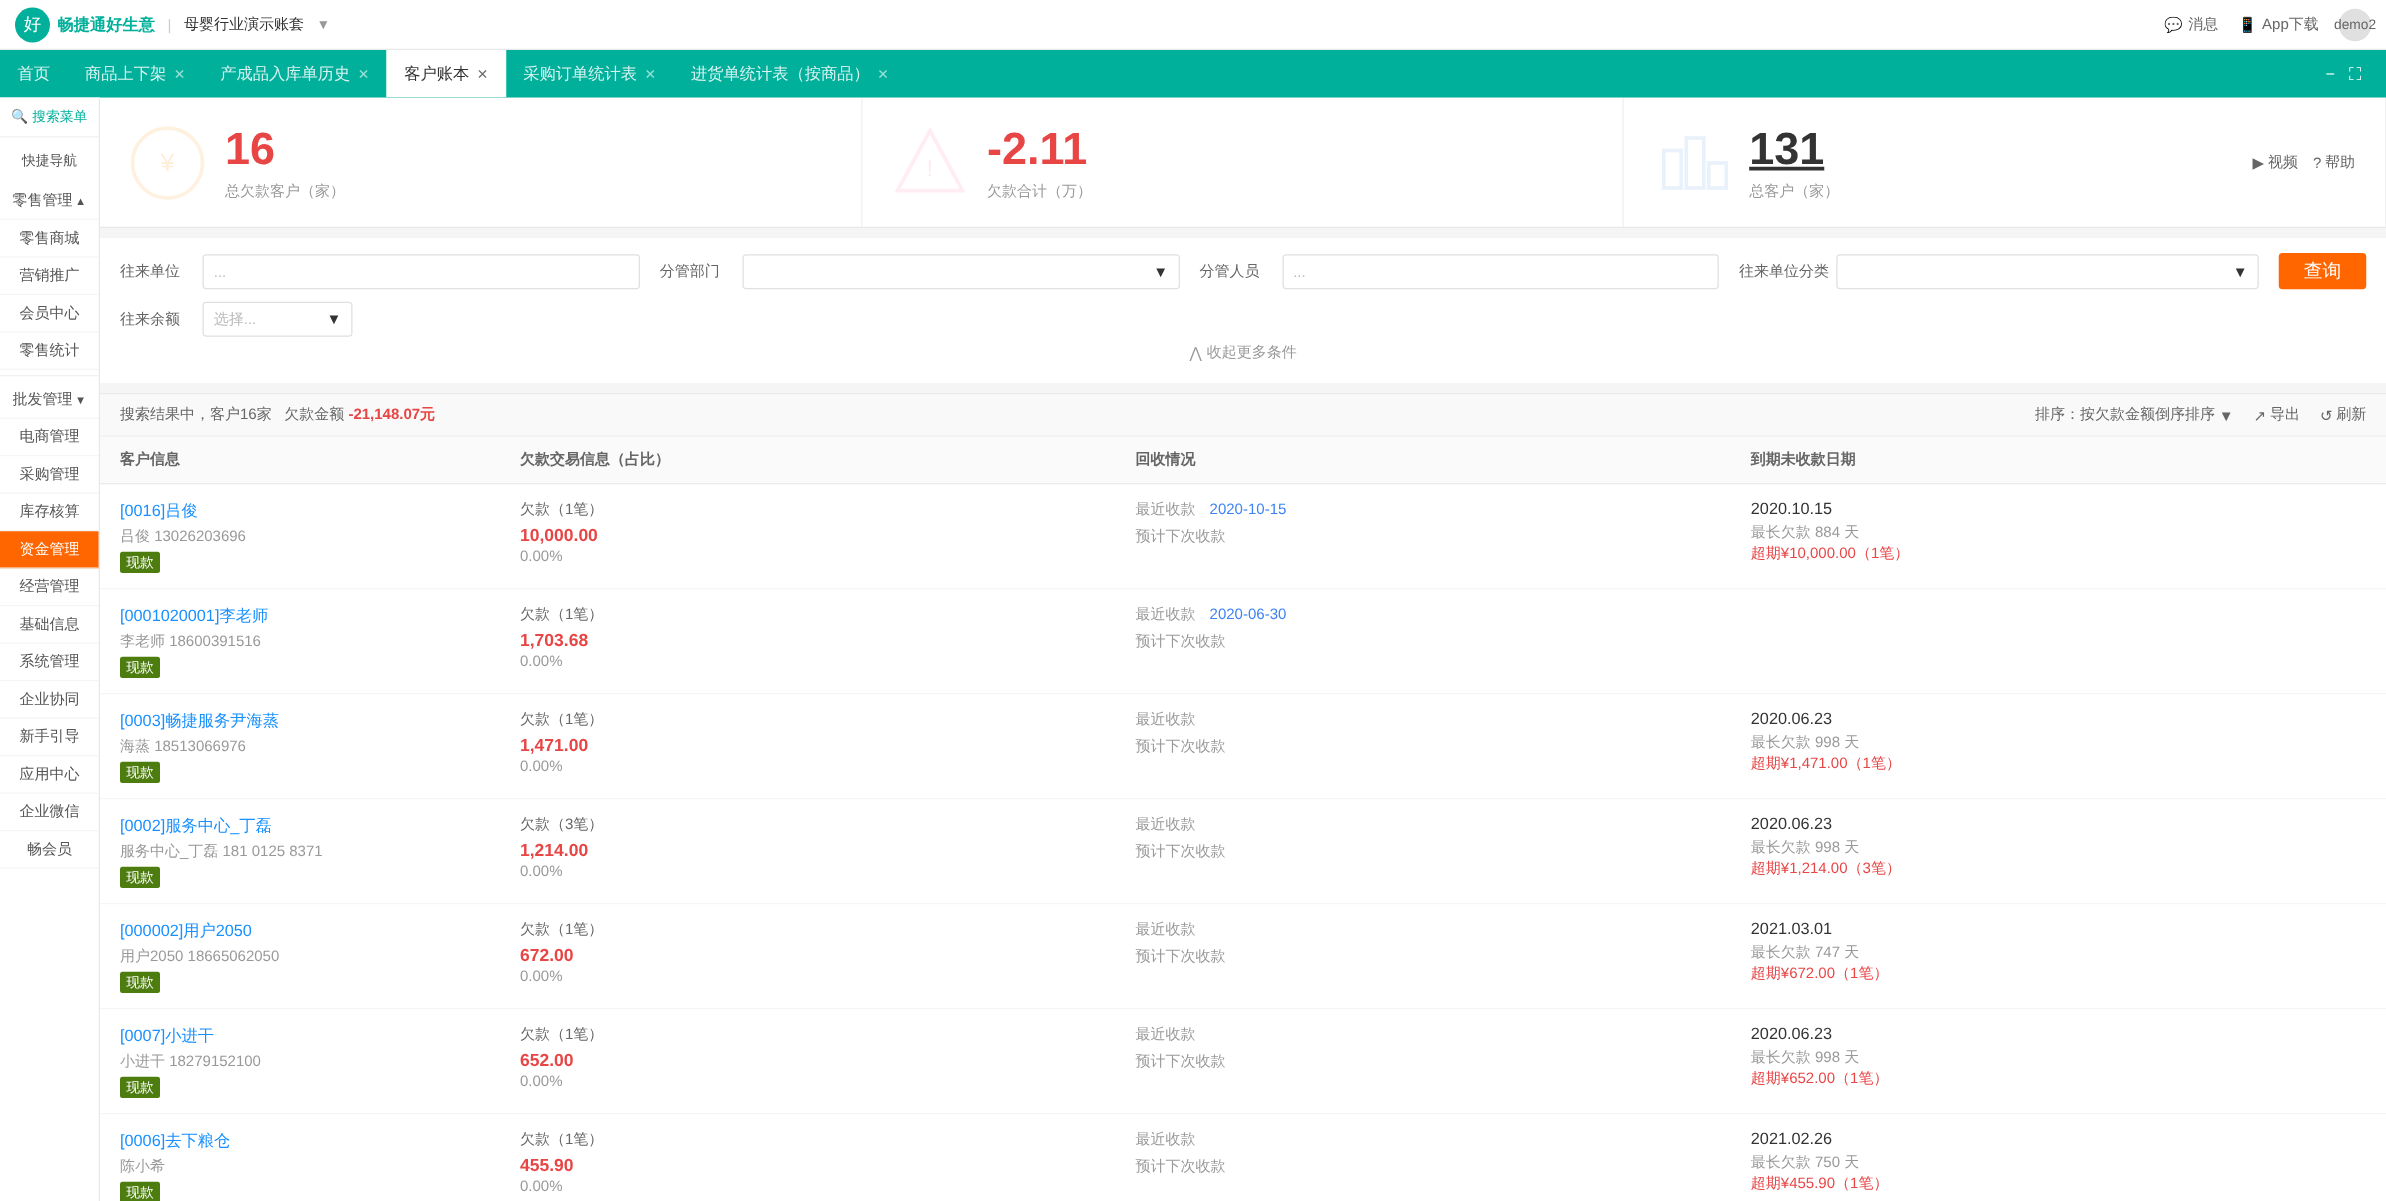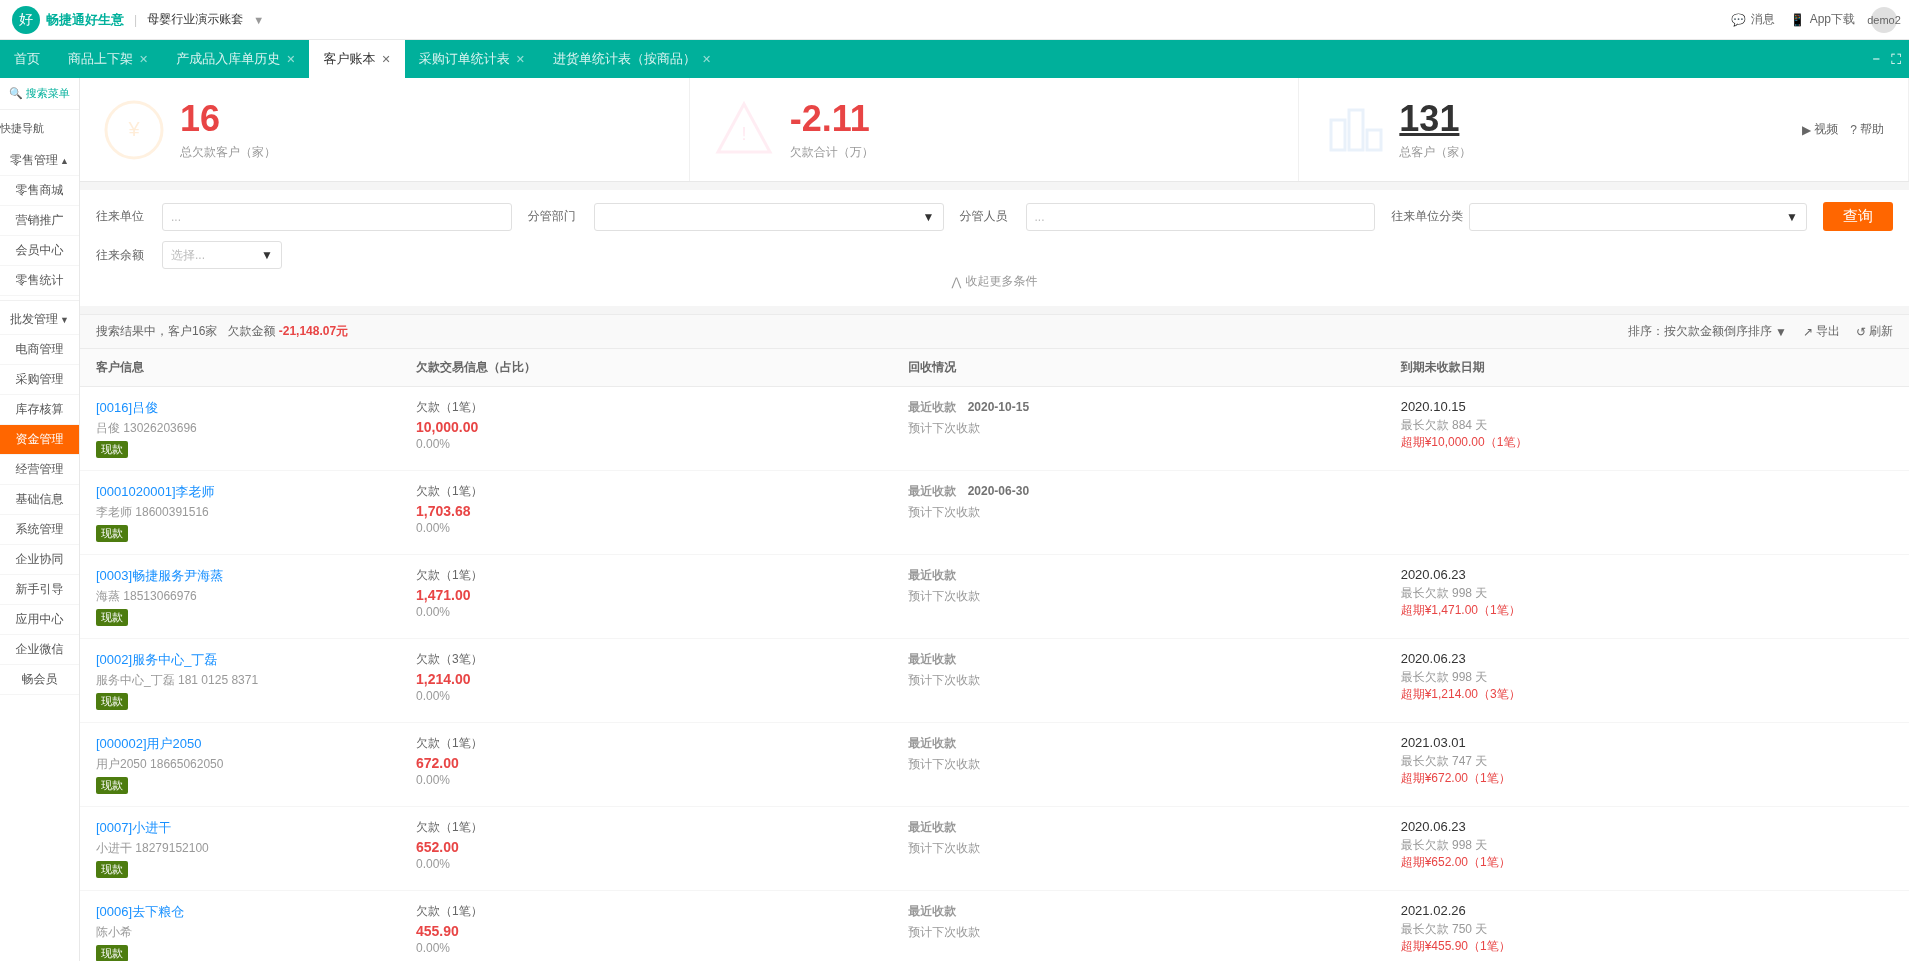--- a/index.html
+++ b/index.html
@@ -8,34 +8,34 @@
     
     .top-bar { display: flex; align-items: center; justify-content: space-between; background: #fff; height: 40px; padding: 0 12px; border-bottom: 1px solid #e8e8e8; }
     .logo-area { display: flex; align-items: center; gap: 6px; }
     .logo-icon { width: 28px; height: 28px; background: #00b09b; border-radius: 50%; display: flex; align-items: center; justify-content: center; color: white; font-size: 14px; }
     .logo-text { color: #00b09b; font-size: 13px; font-weight: bold; }
     .top-right { display: flex; align-items: center; gap: 16px; }
     .top-btn { display: flex; align-items: center; gap: 4px; font-size: 12px; color: #666; cursor: pointer; }
     .avatar { width: 26px; height: 26px; background: #e0e0e0; border-radius: 50%; display: flex; align-items: center; justify-content: center; font-size: 11px; color: #666; }
     
     
-    .tab-bar { display: flex; align-items: center; background: #00b09b; height: 38px; padding: 0 0 0 0; overflow: hidden; }
+    .tab-bar { display: flex; align-items: center; background: #00b09b; height: 38px; padding: 0 12px 0 0; overflow: hidden; }
     .tab-item { display: flex; align-items: center; padding: 0 14px; height: 38px; font-size: 13px; color: rgba(255,255,255,0.85); cursor: pointer; white-space: nowrap; position: relative; }
     .tab-item.active { background: white; color: #333; }
     .tab-item .close-x { margin-left: 6px; font-size: 11px; opacity: 0.7; }
     .tab-item.home { min-width: 50px; }
     .tab-right { margin-left: auto; display: flex; align-items: center; padding-right: 8px; gap: 8px; color: white; font-size: 16px; }
     
     
     .main-layout { display: flex; height: calc(100vh - 78px); }
     
     
     .sidebar { width: 80px; background: white; border-right: 1px solid #e8e8e8; display: flex; flex-direction: column; overflow-y: auto; }
     .sidebar-search { padding: 8px 6px; font-size: 11px; color: #00b09b; text-align: center; cursor: pointer; border-bottom: 1px solid #f0f0f0; }
-    .sidebar-nav { padding: 6px 0; font-size: 11px; color: #555; text-align: center; cursor: pointer; height: 36px; display: flex; align-items: center; }
+    .sidebar-nav { padding: 6px 0; font-size: 11px; color: #555; text-align: center; cursor: pointer; height: 36px; display: flex; align-items: center; justify-content: center; }
     .sidebar-item { padding: 6px 4px; font-size: 12px; color: #555; text-align: center; cursor: pointer; border-bottom: 1px solid #f5f5f5; }
     .sidebar-item.active { background: #ff6600; color: white; }
     .sidebar-item.has-arrow { display: flex; align-items: center; justify-content: center; gap: 2px; }
     .sidebar-divider { height: 1px; background: #f0f0f0; margin: 4px 0; }
     
     
     .content-area { flex: 1; overflow-y: auto; background: #f5f5f5; }
     
     
     .stats-row { display: flex; background: white; margin-bottom: 8px; border-bottom: 1px solid #e8e8e8; }
@@ -75,22 +75,22 @@
     .table-row { display: grid; grid-template-columns: 320px 1fr 1fr 1fr; padding: 12px 16px; border-bottom: 1px solid #f5f5f5; align-items: start; }
     
     .customer-info .name { color: #1890ff; font-size: 13px; cursor: pointer; }
     .customer-info .sub { color: #999; font-size: 12px; margin-top: 3px; }
     .status-badge { display: inline-block; background: #4d7c0f; color: white; font-size: 11px; padding: 1px 5px; border-radius: 2px; margin-top: 4px; }
     
     .debt-info .debt-count { color: #666; font-size: 12px; }
     .debt-info .debt-amount { color: #e84545; font-size: 14px; font-weight: bold; margin-top: 3px; }
     .debt-info .debt-ratio { color: #999; font-size: 12px; margin-top: 2px; }
     
-    .return-info .return-label { color: #999; font-size: 12px; font-weight: bold; }
-    .return-info .return-date { color: #737373; font-size: 12px; font-weight: bold; }
+    .return-info .return-label { color: #999; font-size: 12px; }
+    .return-info .return-date { color: #3b82f6; font-size: 12px; }
     .return-info .next-label { color: #999; font-size: 12px; margin-top: 4px; }
     
     .expire-info .expire-date { color: #333; font-size: 13px; }
     .expire-info .expire-days { color: #999; font-size: 12px; margin-top: 3px; }
     .expire-info .expire-overdue { color: #e84545; font-size: 12px; cursor: pointer; }
     
     
     ::-webkit-scrollbar { width: 6px; height: 6px; }
     ::-webkit-scrollbar-track { background: #f1f1f1; }
     ::-webkit-scrollbar-thumb { background: #ccc; border-radius: 3px; }

